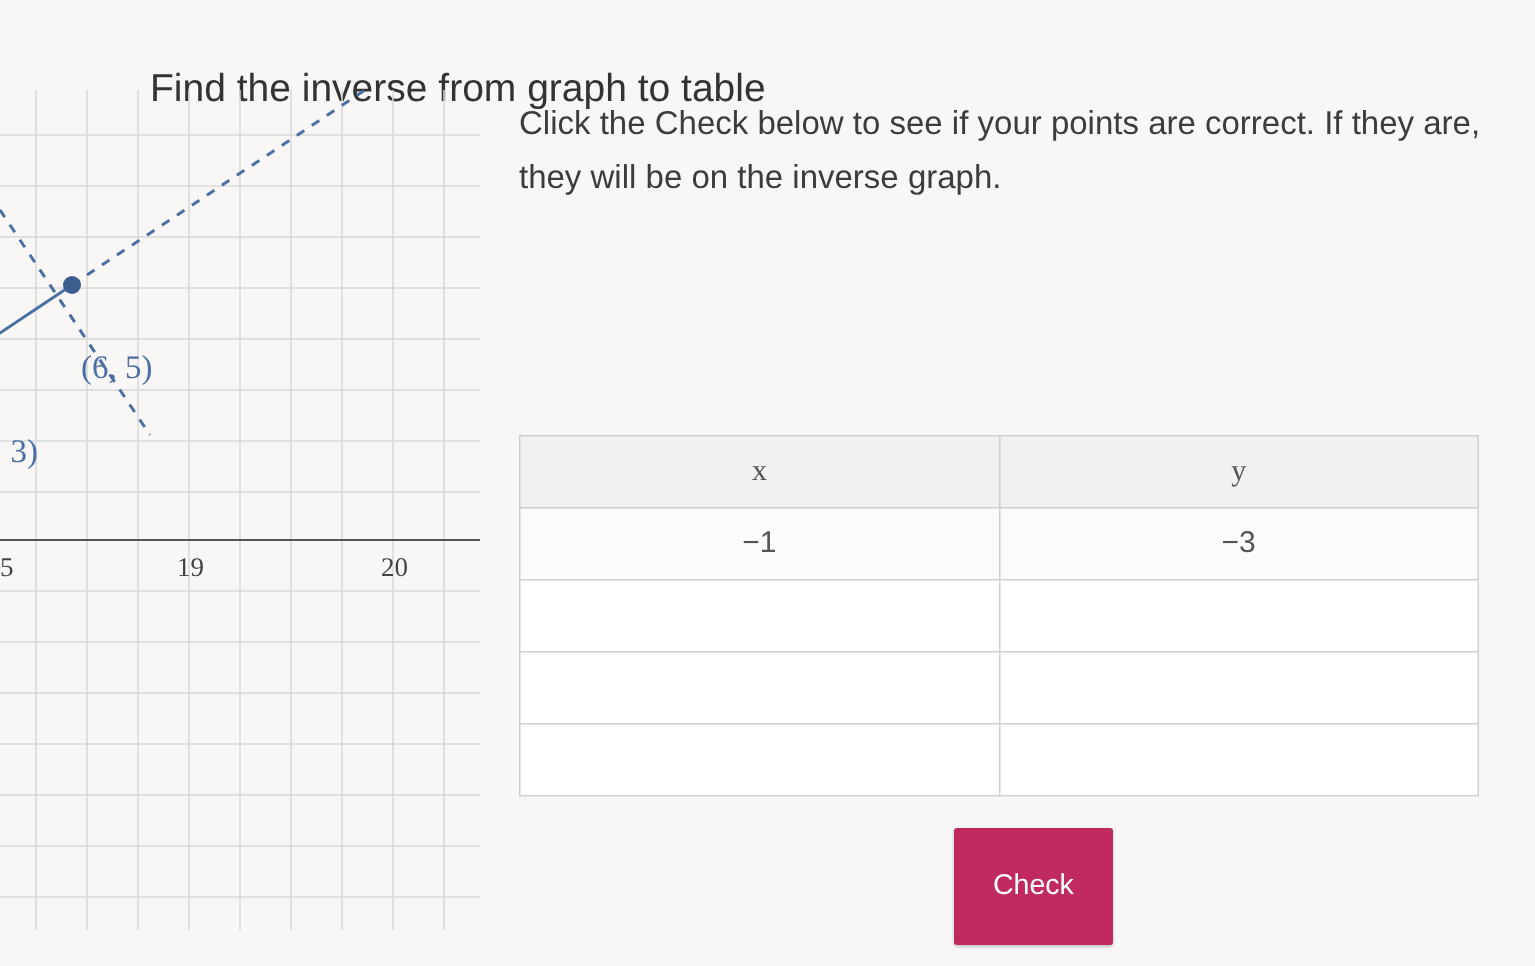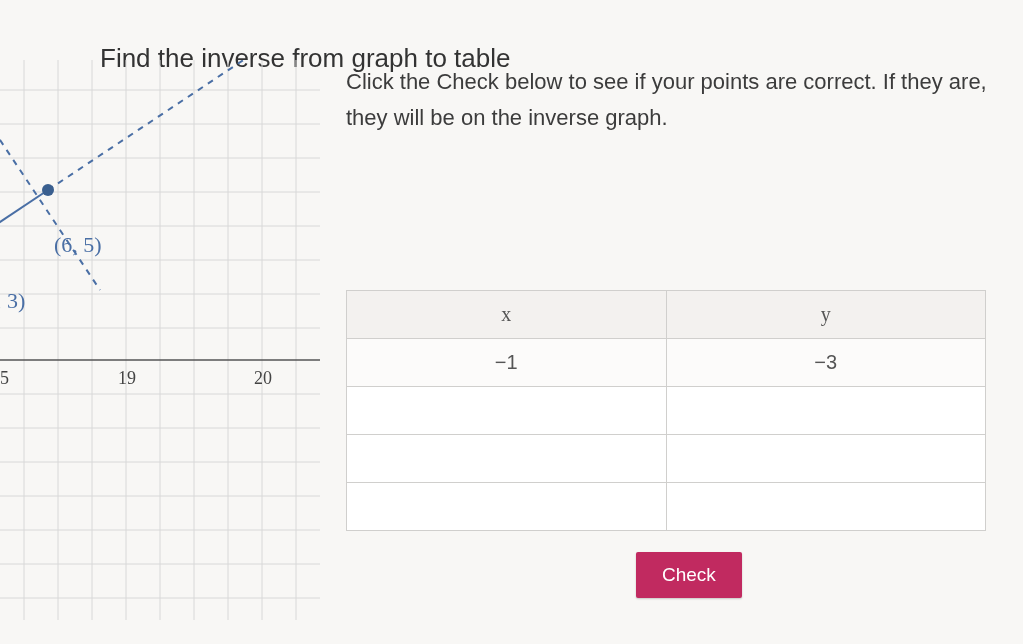--- a/index.html
+++ b/index.html
@@ -113,21 +113,21 @@
     color: #555;
   }
   .check-btn {
     position: absolute;
     left: 636px;
     top: 552px;
     background: #c12a60;
     color: #fff;
     border: none;
     font-size: 19px;
-    padding: 12px 26px;
+    padding: 28px 26px;
     cursor: pointer;
     border-radius: 2px;
     box-shadow: 0 1px 2px rgba(0,0,0,0.2);
   }
 </style>
 </head>
 <body>
 
 <div class="title">Find the inverse from graph to table</div>
 

